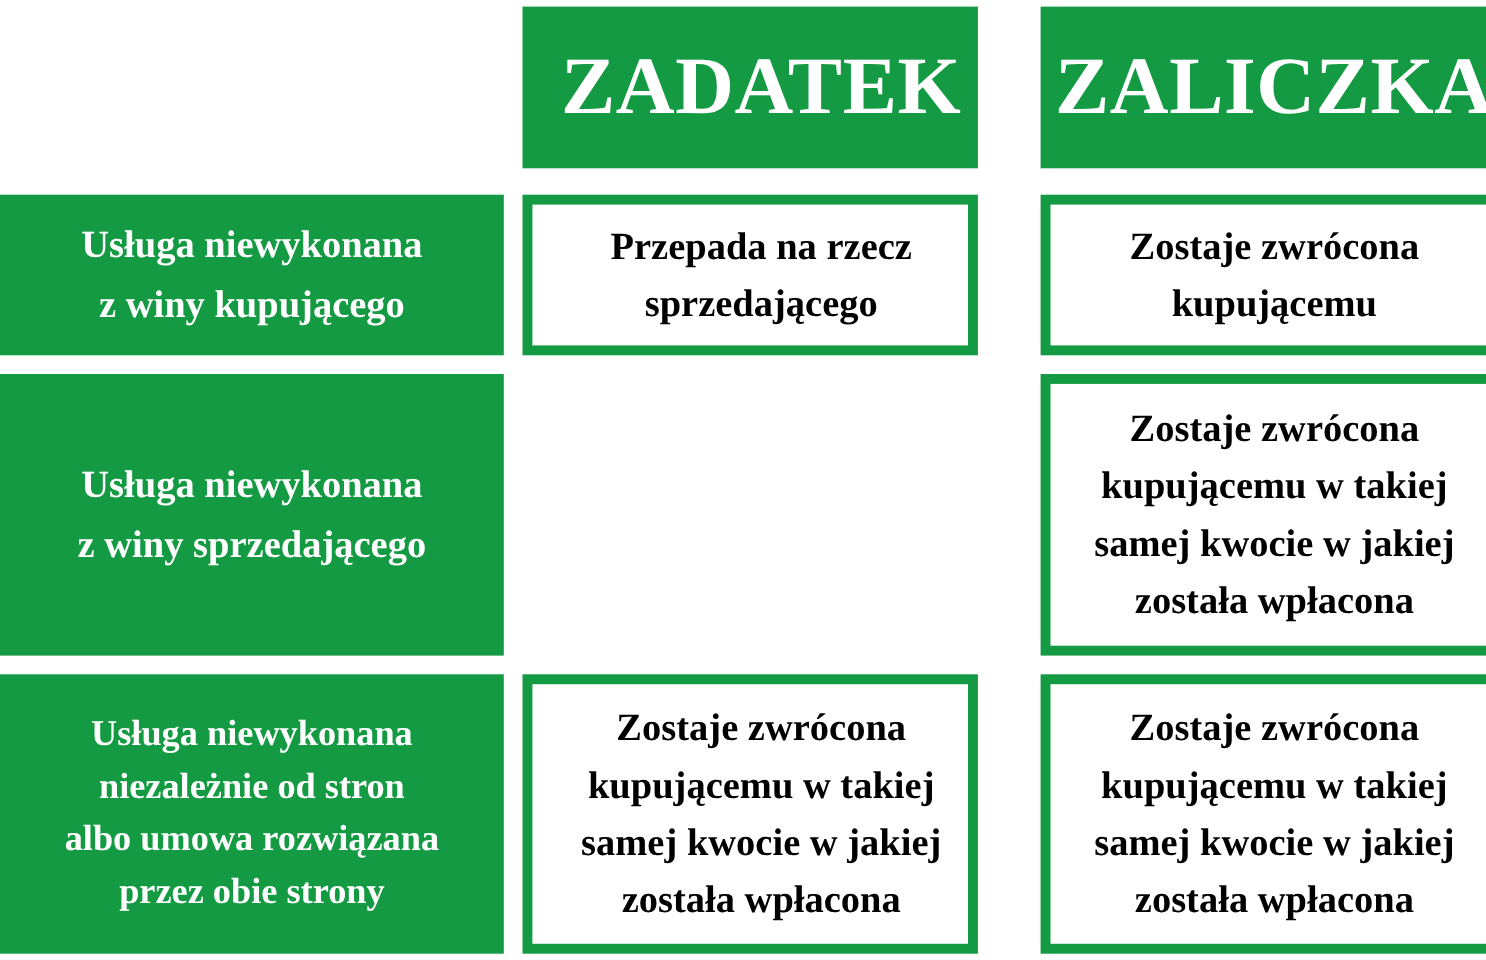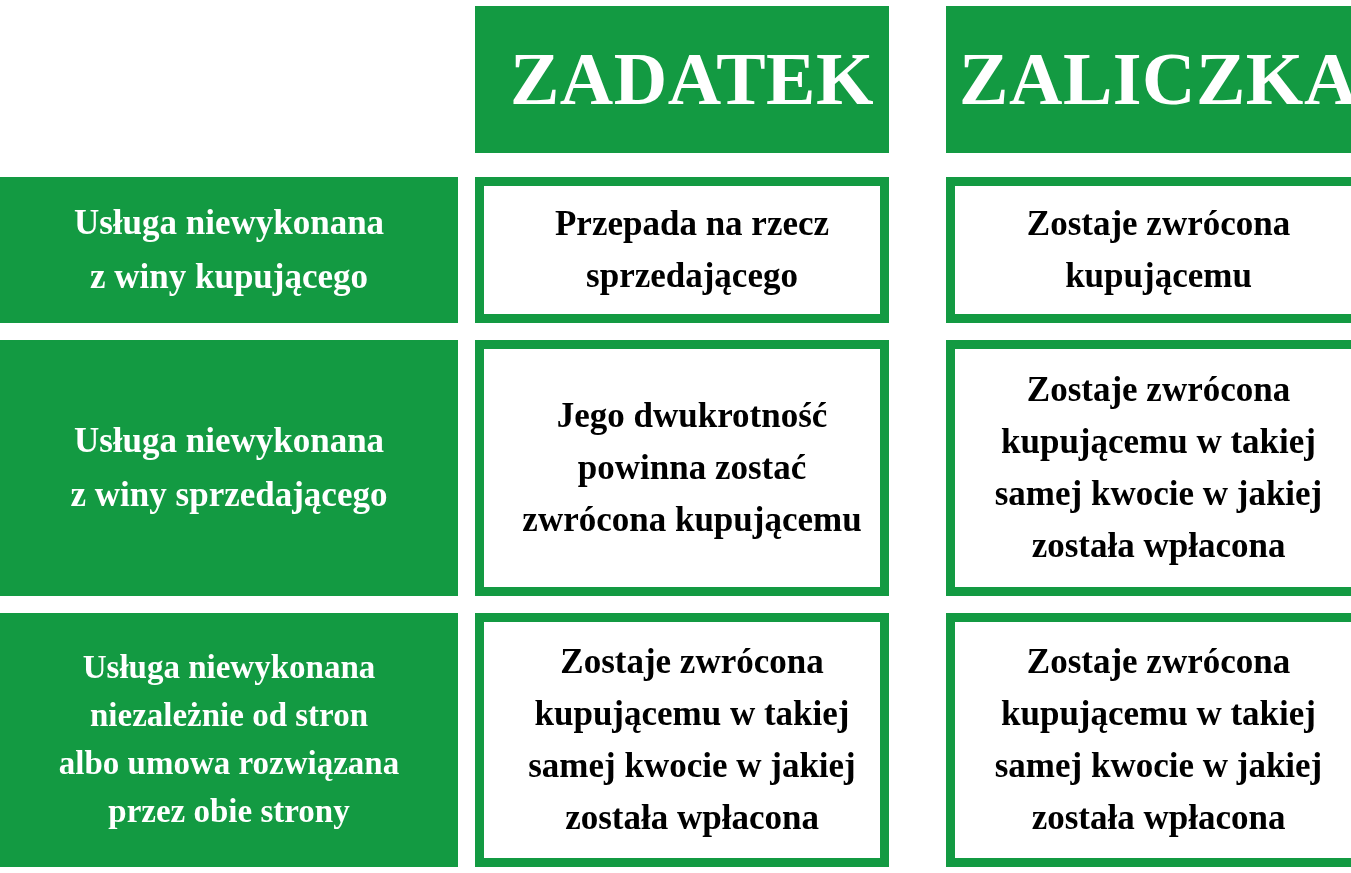--- a/index.html
+++ b/index.html
@@ -110,25 +110,20 @@
   </div>
   <div class="cell outlined body-cell col-c row-1">
     <span class="cell-text">Zostaje zwrócona
 kupującemu</span>
   </div>
 
   <div class="cell filled label-cell col-a row-2">
     <span class="cell-text">Usługa niewykonana
 z winy sprzedającego</span>
   </div>
-  <div class="cell outlined body-cell col-b row-2">
-    <span class="cell-text">Jego dwukrotność
-powinna zostać
-zwrócona kupującemu</span>
-  </div>
   <div class="cell outlined body-cell col-c row-2">
     <span class="cell-text">Zostaje zwrócona
 kupującemu w takiej
 samej kwocie w jakiej
 została wpłacona</span>
   </div>
 
   <div class="cell filled label-cell compact col-a row-3">
     <span class="cell-text">Usługa niewykonana
 niezależnie od stron

